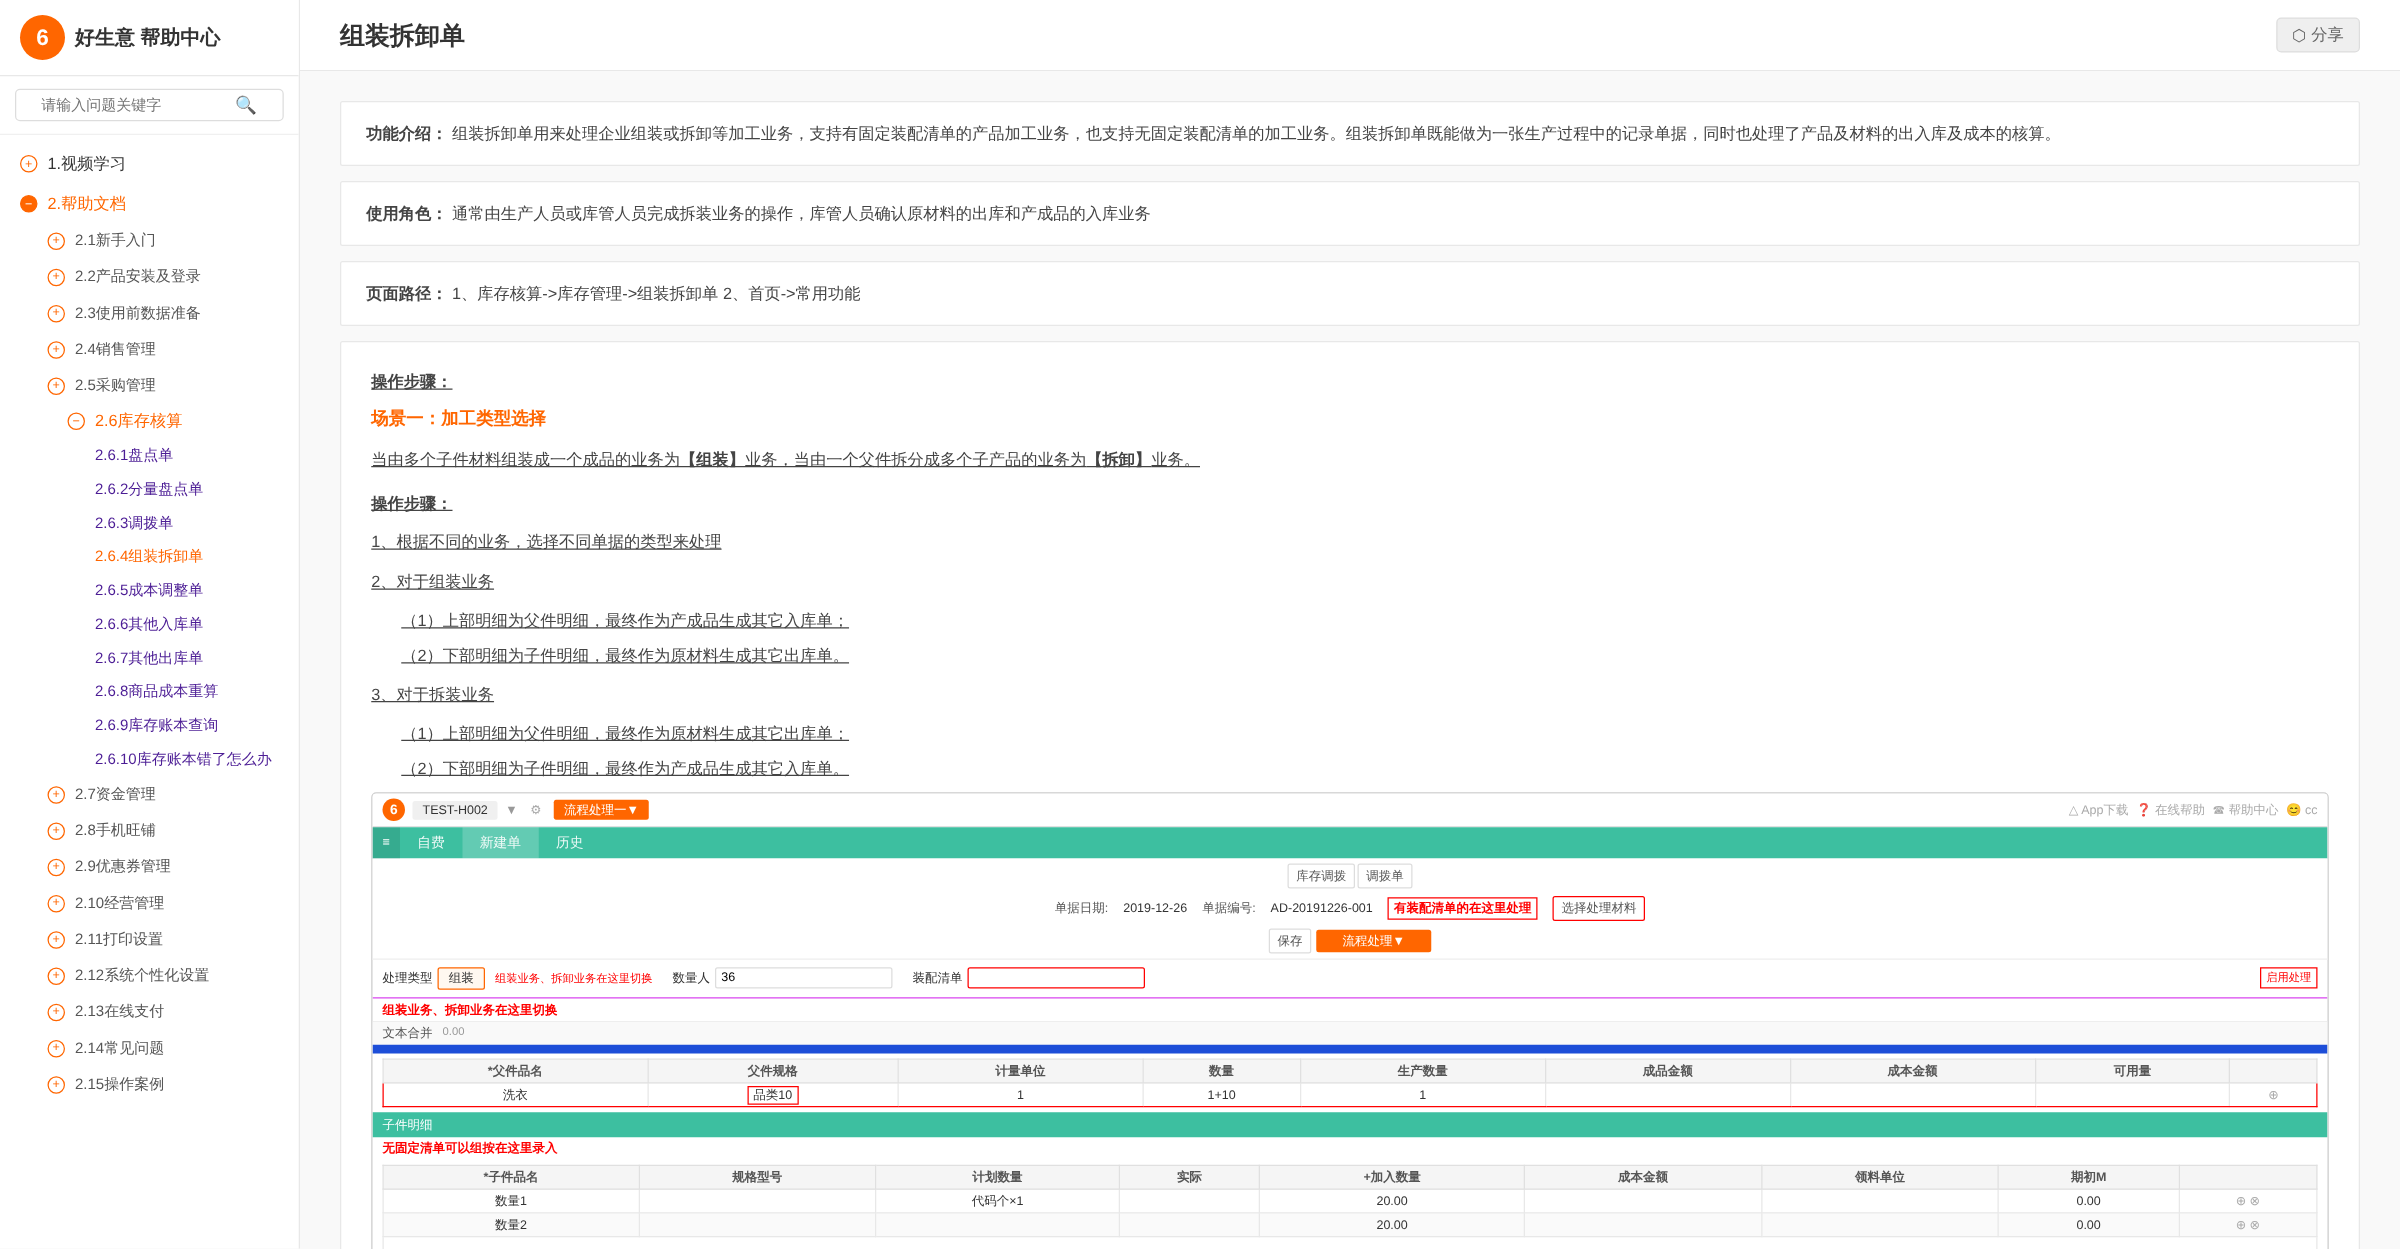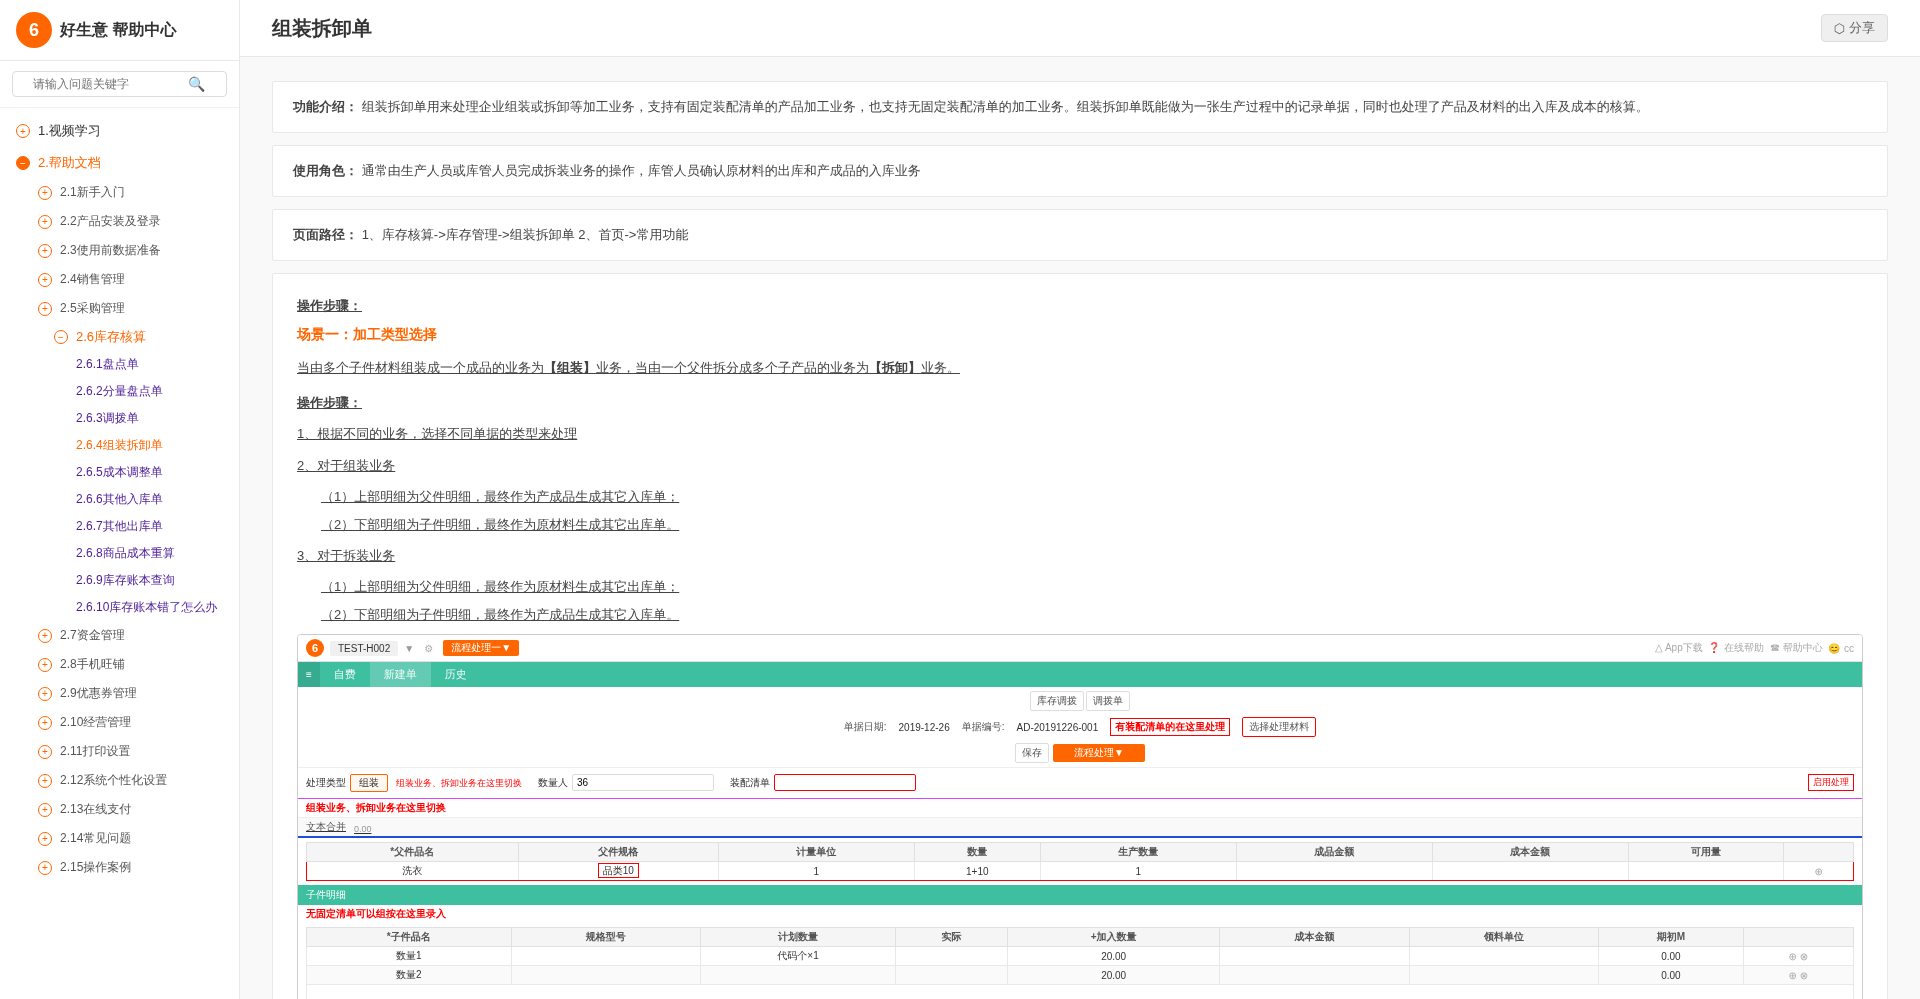--- a/index.html
+++ b/index.html
@@ -677,21 +677,21 @@
             </div>
             <div style="flex:1;"></div>
 
             <span style="color:red; font-size:9px; border:1px solid red; padding:1px 4px;">启用处理</span>
           </div>
 
           <div style="padding: 2px 8px; font-size:10px; color:red; font-weight:bold; border-bottom:1px solid #eee;">
             <span>组装业务、拆卸业务在这里切换</span>
           </div>
 
-          <div style="display:flex; align-items:flex-end; gap:8px; padding:2px 8px; background:#f9f9f9; border-bottom:2px solid #1d4ed8;text-decoration:underline;">
+          <div style="display:flex; align-items:flex-start; gap:8px; padding:2px 8px; background:#f9f9f9; border-bottom:7px solid #1d4ed8;">
             <span style="font-size:10px; color:#555;">文本合并</span>
             <span style="font-size:9px; color:#999;">0.00</span>
           </div>
 
           <div class="inner-table-wrap">
             <table class="inner-table">
               <thead>
                 <tr>
                   <th>*父件品名</th>
                   <th>父件规格</th>

